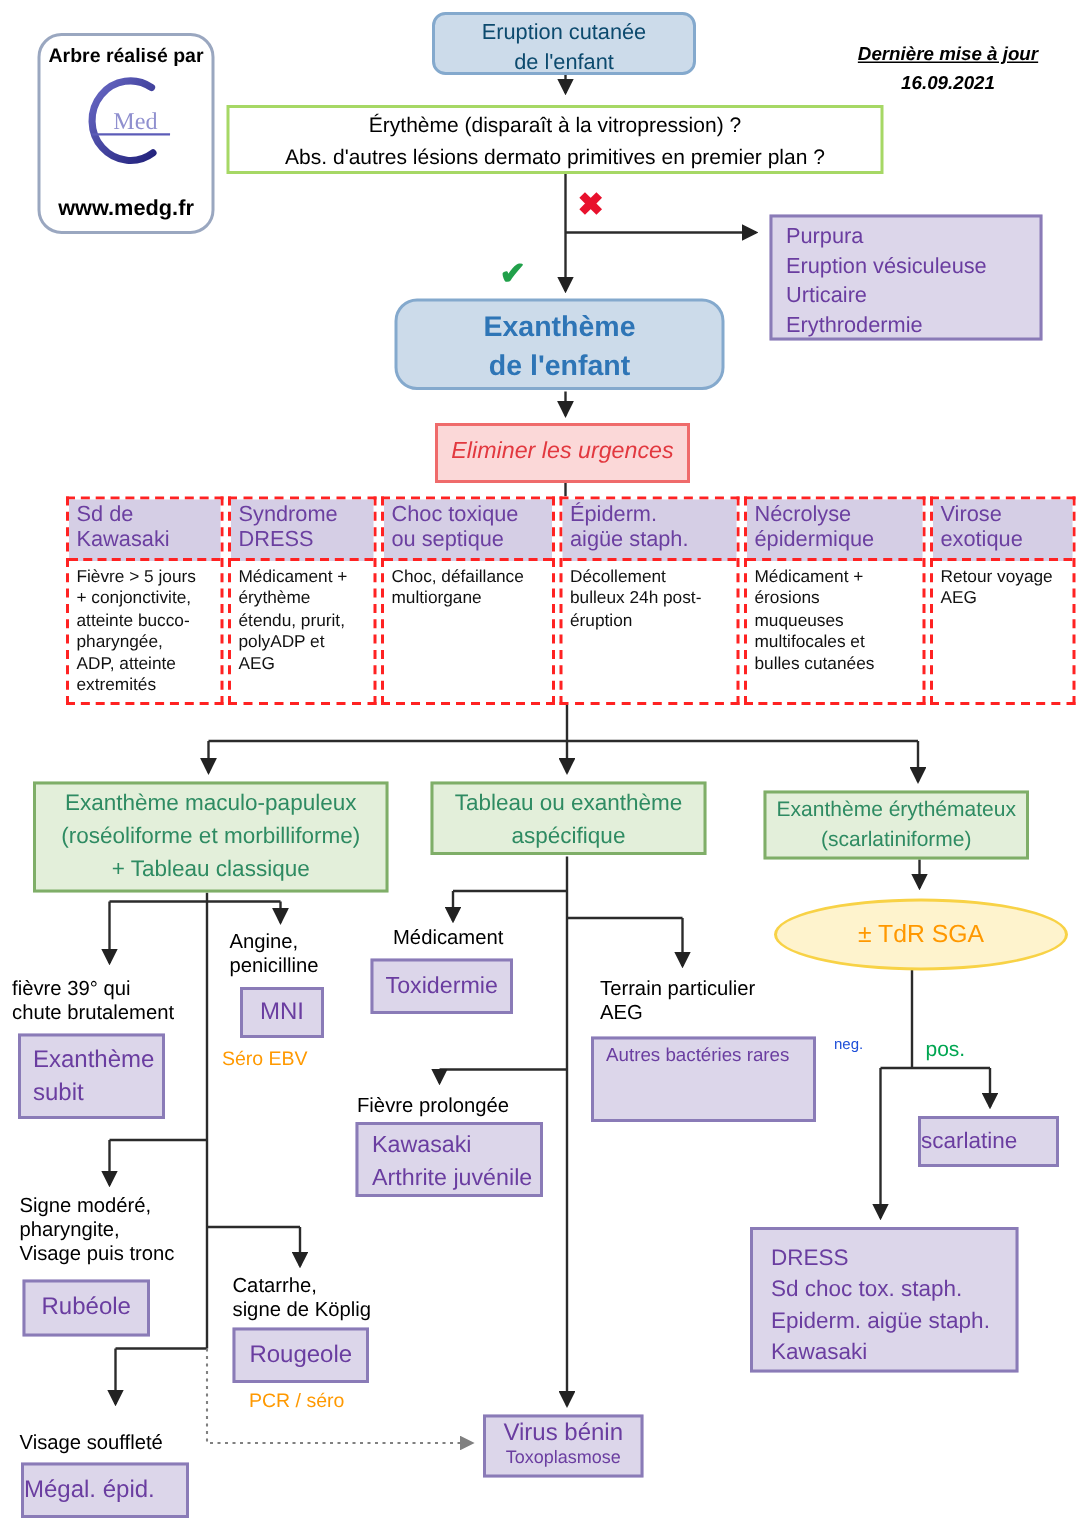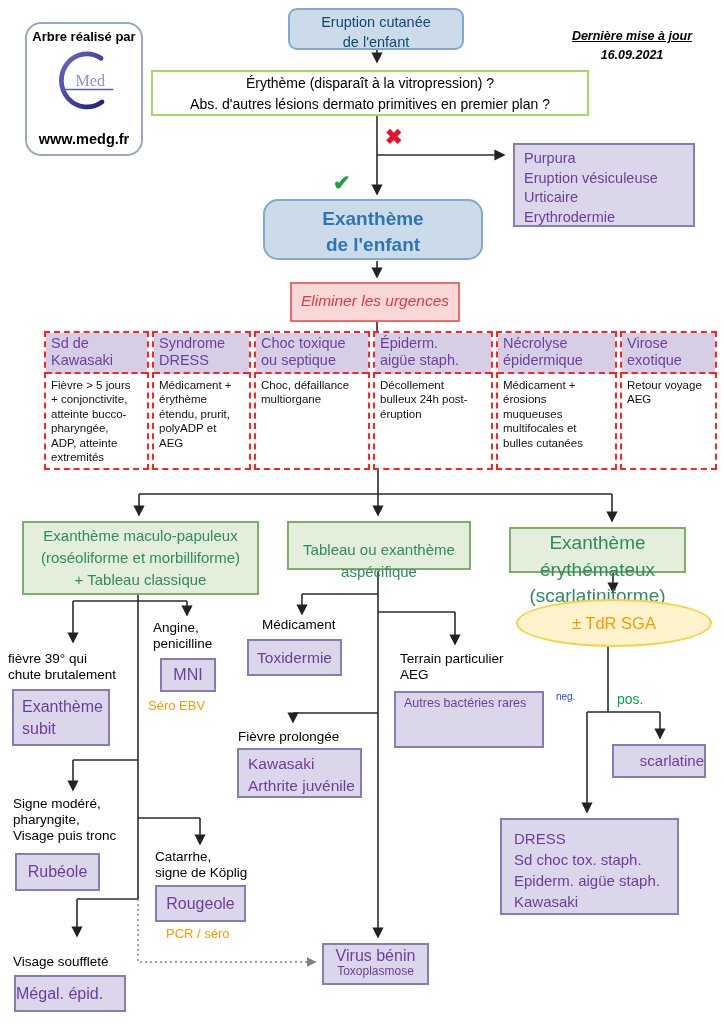--- a/index.html
+++ b/index.html
@@ -204,23 +204,23 @@
       <div class="uhead" data-bind="urgences_table.5.title">Virose
 exotique</div>
       <div class="ubody" data-bind="urgences_table.5.body">Retour voyage
 AEG</div>
     </div>
   </div>
 
   <div class="abs node gbox" style="left:22px;top:521px;width:237px;height:74px;font-size:15px;line-height:1.47;padding-top:2px;" data-bind="branches.maculo">Exanthème maculo-papuleux
 (roséoliforme et morbilliforme)
 + Tableau classique</div>
-  <div class="abs node gbox" style="left:287px;top:521px;width:184px;height:49px;font-size:15px;line-height:1.45;padding-top:16px;" data-bind="branches.aspecifique">Tableau ou exanthème
+  <div class="abs node gbox" style="left:287px;top:521px;width:184px;height:49px;font-size:15px;line-height:1.45;padding-top:2px;" data-bind="branches.aspecifique">Tableau ou exanthème
 aspécifique</div>
-  <div class="abs node gbox" style="left:509px;top:527px;width:177px;height:46px;font-size:19px;line-height:1.4;padding-top:1px;" data-bind="branches.erythemateux">Exanthème érythémateux
+  <div class="abs node gbox" style="left:509px;top:527px;width:177px;height:46px;font-size:14px;line-height:1.4;padding-top:1px;" data-bind="branches.erythemateux">Exanthème érythémateux
 (scarlatiniforme)</div>
 
   <div class="abs node lbl" style="left:8px;top:651px;" data-bind="left.fievre_label">fièvre 39° qui
 chute brutalement</div>
   <div class="abs node pbox" style="left:12px;top:689px;width:98px;height:57px;font-size:16px;line-height:1.4;padding:5px 0 0 8px;" data-bind="left.exantheme_subit">Exanthème
 subit</div>
 
   <div class="abs node lbl" style="left:153px;top:620px;" data-bind="left.angine_label">Angine,
 penicilline</div>
   <div class="abs node pbox" style="left:160px;top:658px;width:56px;height:34px;font-size:16px;line-height:30px;text-align:center;" data-bind="left.mni">MNI</div>
@@ -254,20 +254,20 @@
 
   <div class="abs node pbox" style="left:322px;top:943px;width:107px;height:42px;text-align:center;padding-top:2px;">
     <span style="font-size:16px;" data-bind="middle.virus_benin">Virus bénin</span>
     <span class="small-line" style="font-size:12px;margin-top:-1px;" data-bind="middle.toxoplasmose">Toxoplasmose</span>
   </div>
 
   <div class="abs node ellipse" style="left:516px;top:599px;width:196px;height:48px;" data-bind="right.tdr">± TdR SGA</div>
   <div class="abs node neg" style="left:556px;top:691px;" data-bind="right.neg">neg.</div>
   <div class="abs node pos" style="left:617px;top:691px;" data-bind="right.pos">pos.</div>
 
-  <div class="abs node pbox" style="left:612px;top:744px;width:94px;height:34px;font-size:15px;line-height:30px;text-align:right;" data-bind="right.scarlatine">scarlatine</div>
+  <div class="abs node pbox" style="left:612px;top:744px;width:94px;height:34px;font-size:15px;line-height:30px;text-align:left;" data-bind="right.scarlatine">scarlatine</div>
 
   <div class="abs node pbox" style="left:500px;top:818px;width:179px;height:97px;font-size:15px;line-height:1.4;padding:8px 0 0 12px;" data-bind="right.dress">DRESS
 Sd choc tox. staph.
 Epiderm. aigüe staph.
 Kawasaki</div>
 
 </div>
 
 </body></html>

